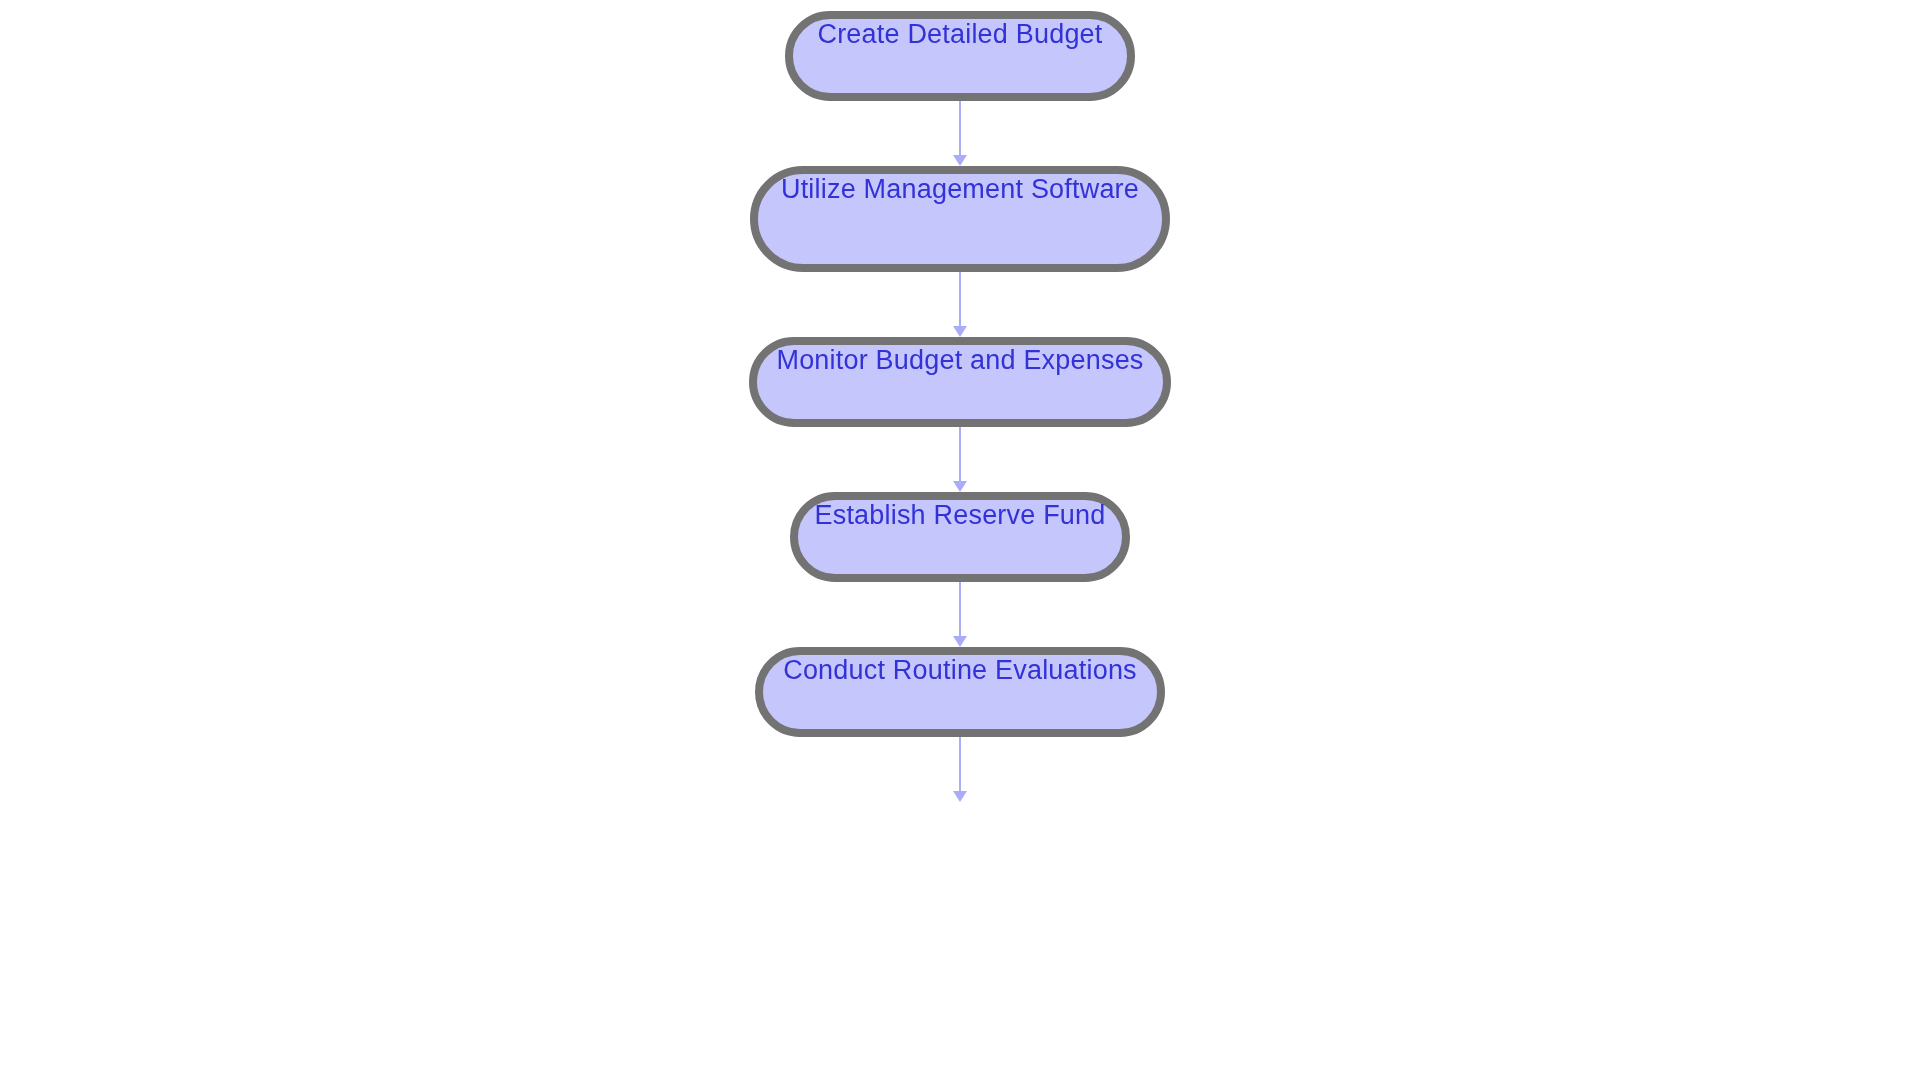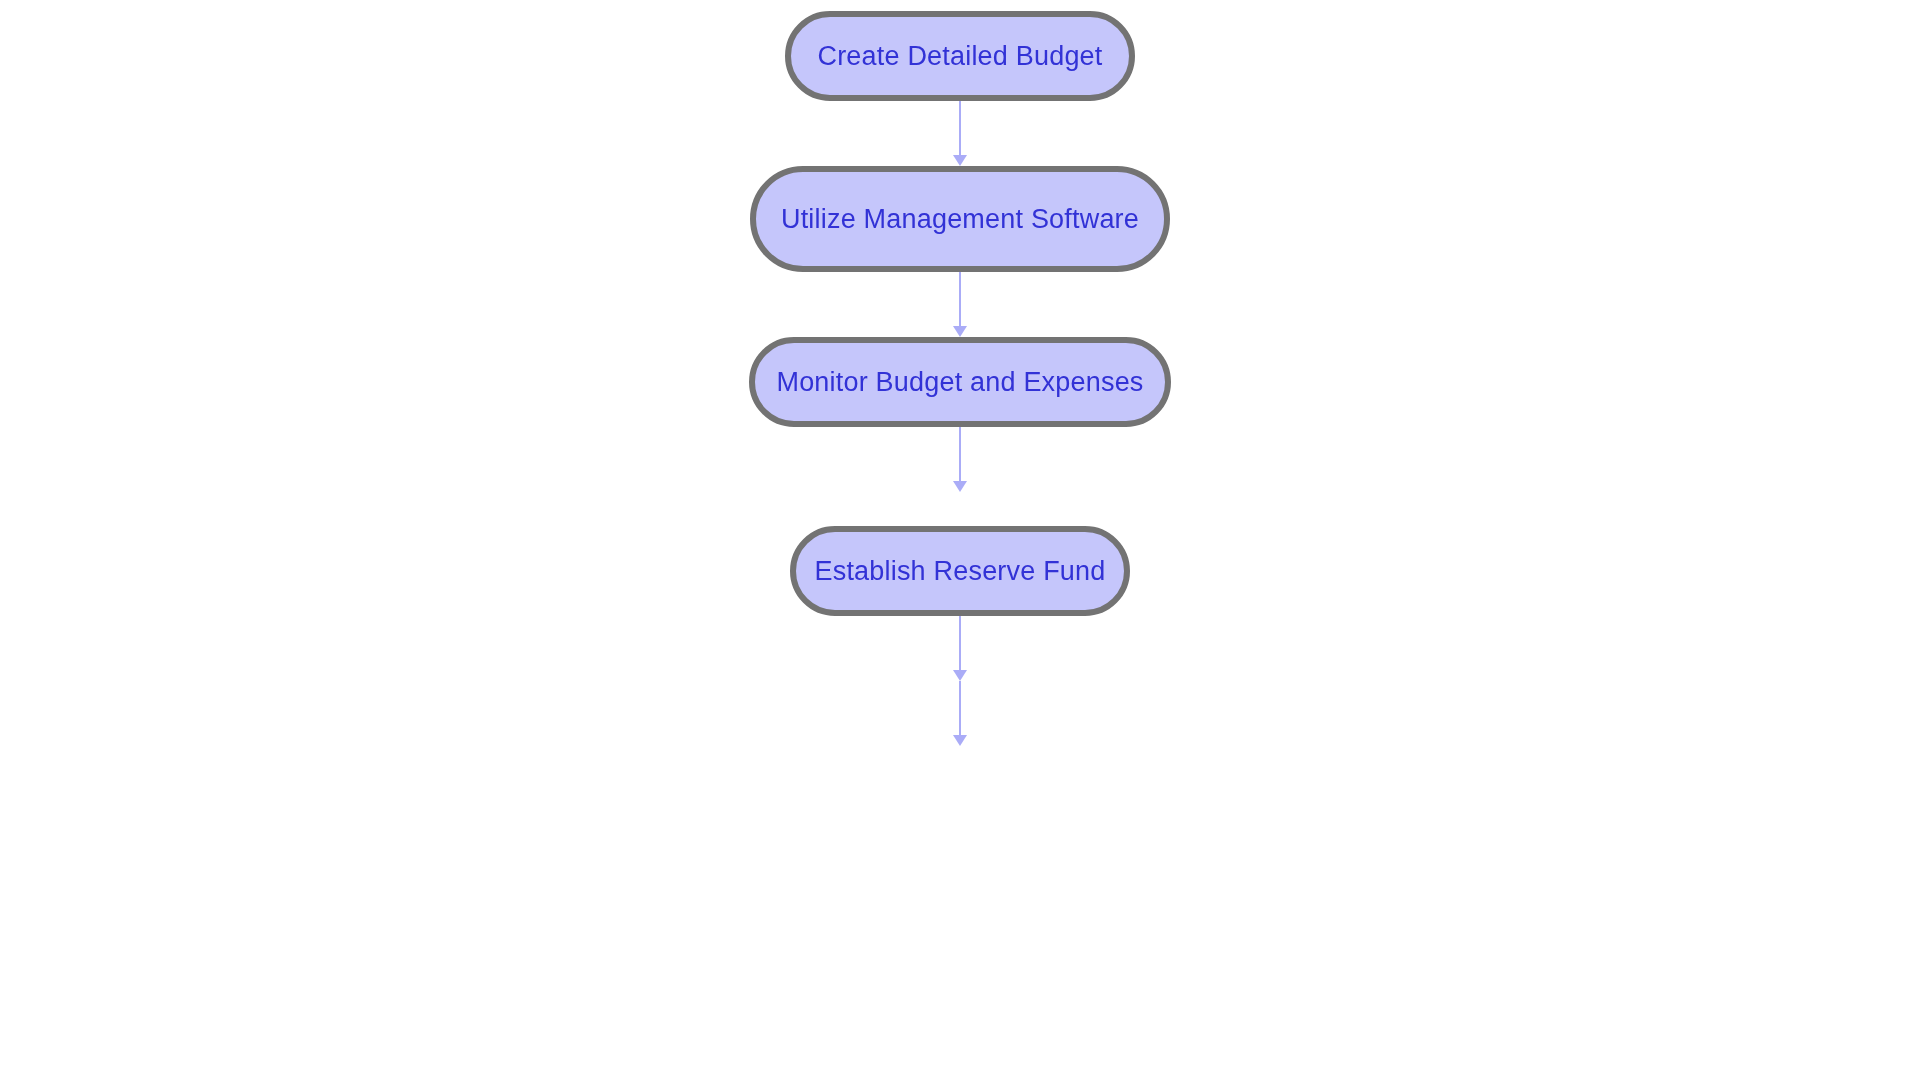--- a/index.html
+++ b/index.html
@@ -25,24 +25,24 @@
     width: 1920px;
     height: 1083px;
     display: flex;
     flex-direction: column;
     align-items: center;
     justify-content: flex-start;
   }
   .flow-node {
     box-sizing: border-box;
     display: flex;
-    align-items: center;
+    align-items: flex-start;
     justify-content: center;
     background: #c5c6fb;
-    border: 6px solid #737373;
+    border: 8px solid #737373;
     border-radius: 999px;
     color: #3232d6;
     font-size: 27px;
     letter-spacing: 0.2px;
     white-space: nowrap;
     padding: 0 36px;
   }
   .arrow-gap {
     position: relative;
     width: 2px;
@@ -93,29 +93,32 @@
 
     <div class="flow-node" style="width:422px;height:90px;">
       <span>Monitor Budget and Expenses</span>
     </div>
 
     <div class="arrow-gap" style="height:65px;">
       <div class="arrow-line" style="height:54px;"></div>
       <div class="arrow-head"></div>
     </div>
 
-    <div class="flow-node" style="width:340px;height:90px;margin-top:34px;">
+    <div class="flow-node" style="width:340px;height:90px;">
       <span>Establish Reserve Fund</span>
     </div>
 
     <div class="arrow-gap" style="height:65px;">
       <div class="arrow-line" style="height:54px;"></div>
       <div class="arrow-head"></div>
     </div>
 
+    <div class="flow-node" style="width:410px;height:90px;">
+      <span>Conduct Routine Evaluations</span>
+    </div>
 
     <div class="arrow-gap" style="height:65px;">
       <div class="arrow-line" style="height:54px;"></div>
       <div class="arrow-head"></div>
     </div>
 
 
   </div>
 </div>
 

